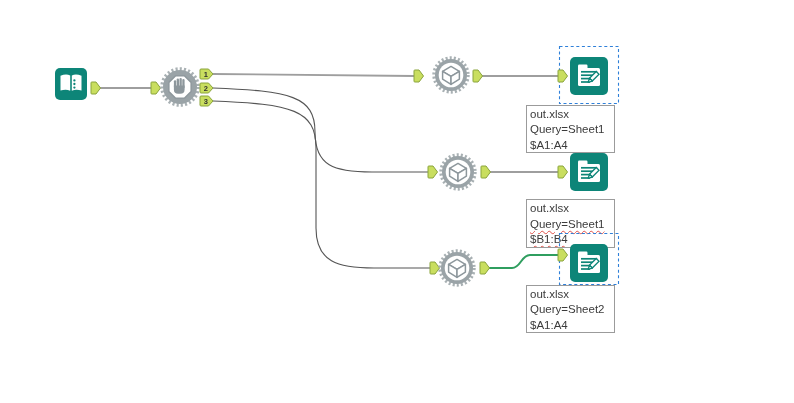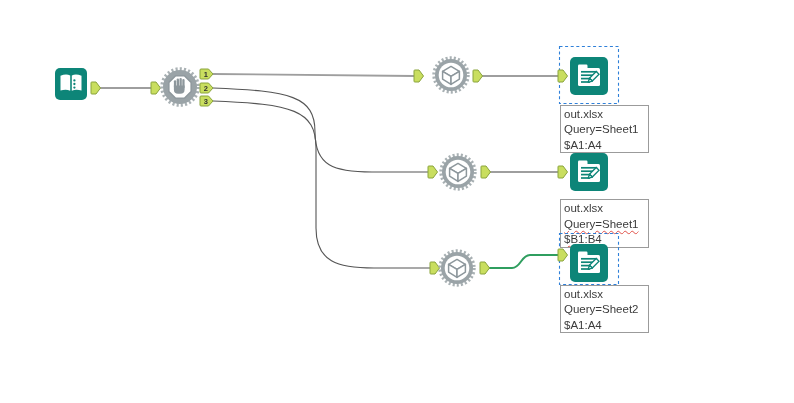--- a/index.html
+++ b/index.html
@@ -2,21 +2,21 @@
 <html><head>
 <meta charset="utf-8">
 <style>
   html,body{margin:0;padding:0;background:#ffffff;}
   #canvas{
     position:relative;width:794px;height:403px;background:#ffffff;overflow:hidden;
     font-family:"Liberation Sans", sans-serif;
   }
   #wires-layer{position:absolute;left:0;top:0;}
   .ann{
-    position:absolute;left:560px;width:89px;box-sizing:border-box;
+    position:absolute;left:526px;width:89px;box-sizing:border-box;
     background:#ffffff;border:1px solid #9b9b9b;
     padding:1px 3px 0 3px;
     font-size:11.5px;line-height:15.6px;color:#3b3b3b;
     white-space:nowrap;overflow:hidden;
   }
   .squiggle{
     text-decoration-line:underline;
     text-decoration-style:wavy;
     text-decoration-color:#e0524a;
     text-decoration-thickness:1px;

